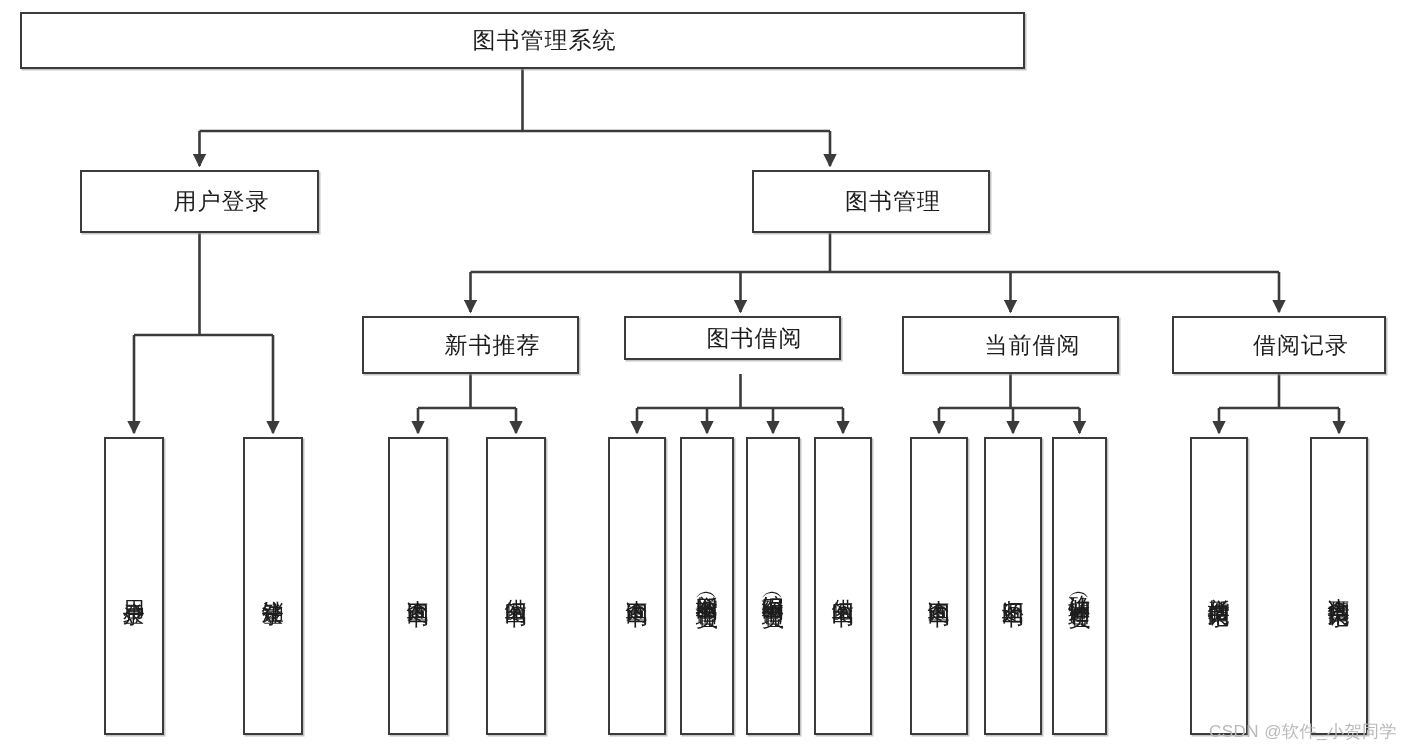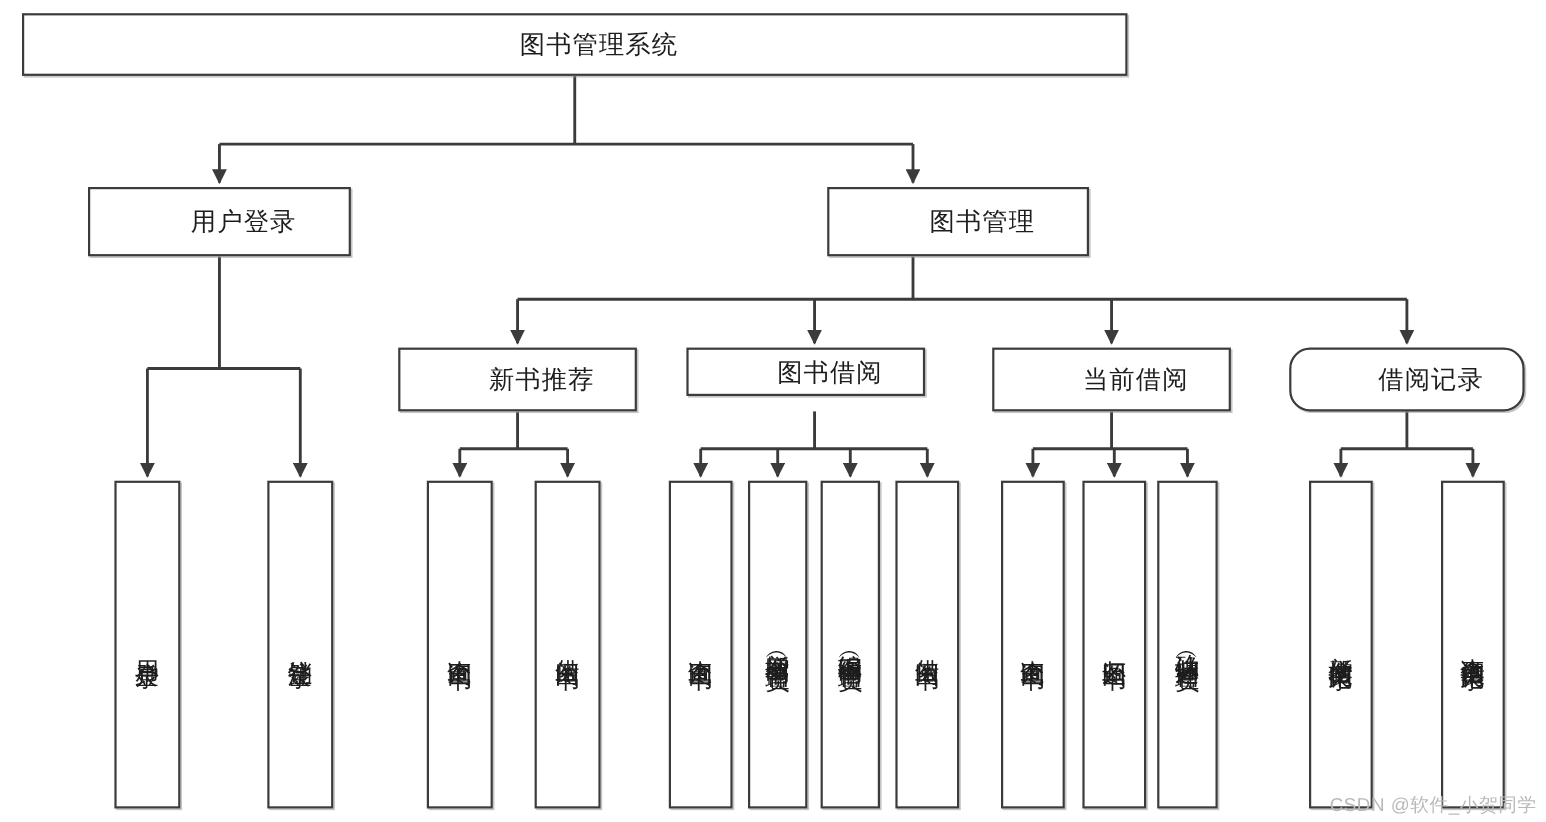--- a/index.html
+++ b/index.html
@@ -142,21 +142,21 @@
 
   <div class="node horiz" style="left:362px; top:316px; width:217px; height:58px;">
     <span>新书推荐</span>
   </div>
   <div class="node horiz" style="left:624px; top:316px; width:217px; height:44px;">
     <span>图书借阅</span>
   </div>
   <div class="node horiz" style="left:902px; top:316px; width:217px; height:58px;">
     <span>当前借阅</span>
   </div>
-  <div class="node horiz" style="left:1172px; top:316px; width:214px; height:58px;border-radius:19px;">
+  <div class="node horiz" style="left:1172px; top:316px; width:214px; height:58px;">
     <span>借阅记录</span>
   </div>
 
   <div class="node vert" style="left:104px; top:437px; width:60px; height:298px;">
     <span>用户登录</span>
   </div>
   <div class="node vert" style="left:243px; top:437px; width:60px; height:298px;">
     <span>注销登录</span>
   </div>
 

